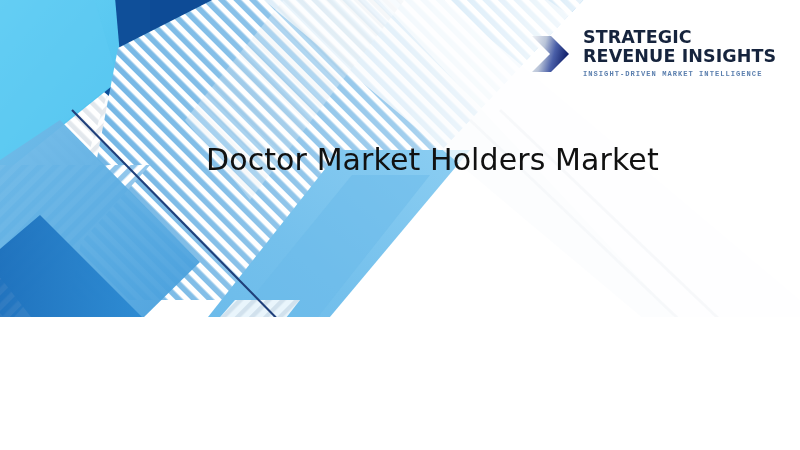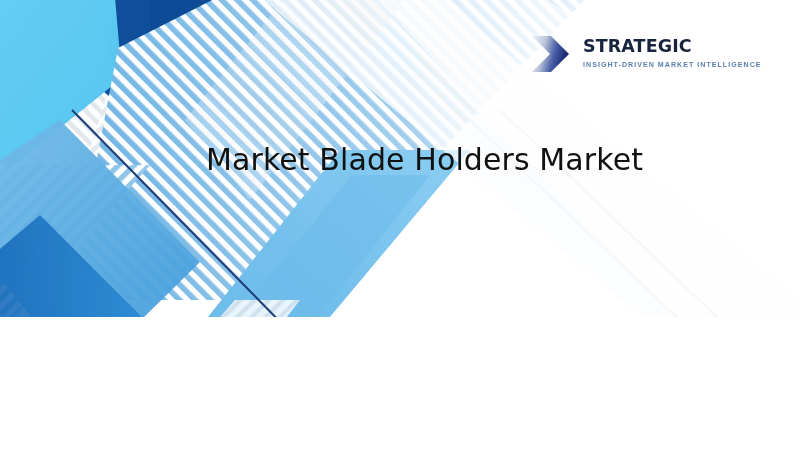--- a/index.html
+++ b/index.html
@@ -47,21 +47,21 @@
   .logo-line {
     font-family:"DejaVu Sans", sans-serif;
     font-weight:bold;
     color:#16243d;
     font-size:17.5px;
     line-height:18.5px;
     letter-spacing:0.1px;
     white-space:nowrap;
   }
   #logo-tagline {
-    font-family:Liberation Sans, sans-serif;
+    font-family:Liberation Mono, monospace;
     font-size:7.1px;
     font-weight:bold;
     color:#5b7fae;
     letter-spacing:1.02px;
     line-height:13px;
     white-space:nowrap;
     padding-top:3px;
   }
 
   
@@ -223,20 +223,21 @@
       </g>
     </g>
   </svg>
 
   <div id="logo-block">
     <svg id="logo-mark" viewBox="0 0 46 46" xmlns="http://www.w3.org/2000/svg">
       <path d="M4 5 L23 5 L41 23 L23 41 L4 41 L22 23 Z" fill="url(#gLogoMark)"></path>
     </svg>
     <div id="logo-text">
       <div class="logo-line">STRATEGIC</div>
+      <div class="logo-line">REVENUE INSIGHTS</div>
       <div id="logo-tagline">INSIGHT-DRIVEN MARKET INTELLIGENCE</div>
     </div>
   </div>
 
-  <div id="slide-title">Market Blade Holders Market</div>
+  <div id="slide-title">Doctor Market Holders Market</div>
 
 
 </div>
 
 </body></html>

